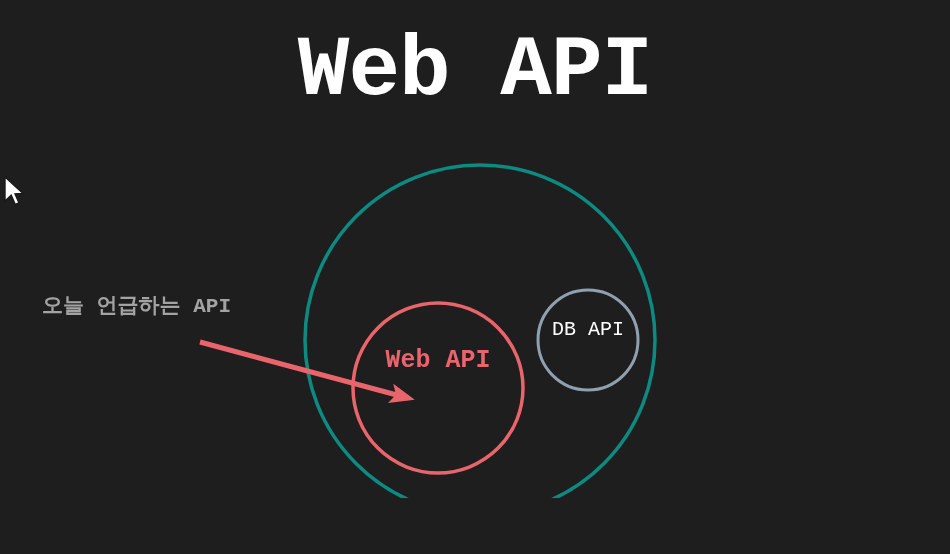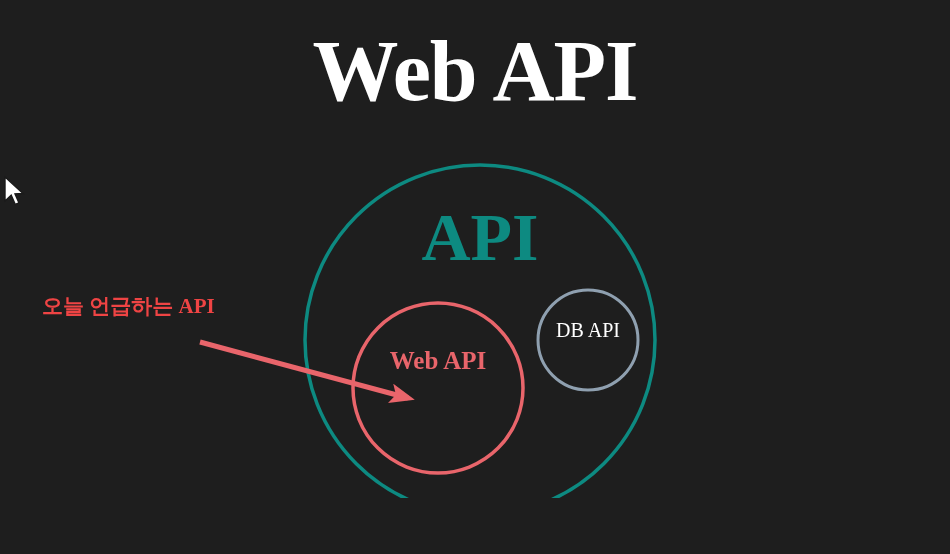--- a/index.html
+++ b/index.html
@@ -6,21 +6,21 @@
     margin: 0;
     padding: 0;
     background: #1e1e1e;
   }
   #stage {
     position: relative;
     width: 950px;
     height: 498px;
     overflow: hidden;
     background: #1e1e1e;
-    font-family: Liberation Serif, serif;
+    font-family: Liberation Mono, monospace;
     -webkit-font-smoothing: antialiased;
   }
 
   
   #page-title {
     position: absolute;
     left: 0;
     top: 28px;
     width: 950px;
     text-align: center;
@@ -69,21 +69,21 @@
     color: #ffffff;
     font-size: 20px;
     font-weight: 400;
   }
 
   
   #annotation-text {
     position: absolute;
     left: 42px;
     top: 294px;
-    color: #ef4444;
+    color: #a3a3a3;
     font-size: 21px;
     font-weight: 700;
     white-space: nowrap;
     line-height: 1.2;
   }
 
   
   #mouse-cursor {
     position: absolute;
     left: 2px;
@@ -110,21 +110,20 @@
 
     <circle id="outer-circle" cx="480" cy="340" r="175" fill="none" stroke="#0d8a81" stroke-width="3.5"></circle>
 
     <circle id="web-api-circle" cx="438" cy="388" r="85" fill="none" stroke="#e9656b" stroke-width="3.5"></circle>
 
     <circle id="db-api-circle" cx="588" cy="340" r="50" fill="none" stroke="#8fa0b0" stroke-width="3"></circle>
 
     <line id="annotation-arrow" x1="200" y1="342" x2="408" y2="398" stroke="#e9656b" stroke-width="5" stroke-linecap="butt" marker-end="url(#arrowhead-red)"></line>
   </svg>
 
-  <div class="diagram-label" id="api-label">API</div>
 
   <div class="diagram-label" id="web-api-label">Web API</div>
 
   <div class="diagram-label" id="db-api-label">DB API</div>
 
   <div id="annotation-text">오늘 언급하는 API</div>
 
   <svg id="mouse-cursor" viewBox="0 0 24 34" xmlns="http://www.w3.org/2000/svg">
     <path d="M3 2 L3 26 L9.2 20.2 L13.2 29.4 L16.9 27.8 L13 18.8 L21 18.5 Z" fill="#ffffff" stroke="#1a1a1a" stroke-width="1.4" stroke-linejoin="miter"></path>
   </svg>

